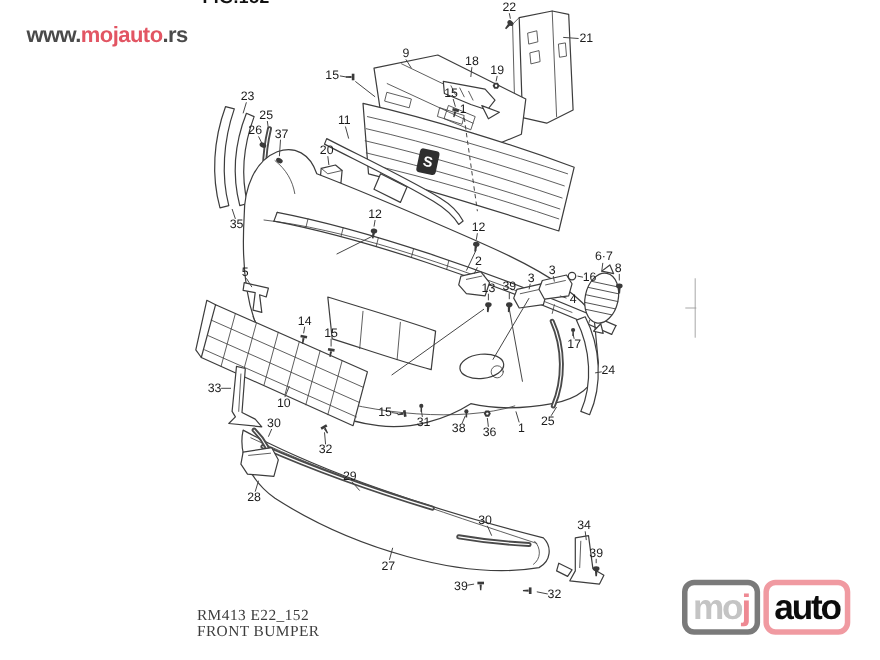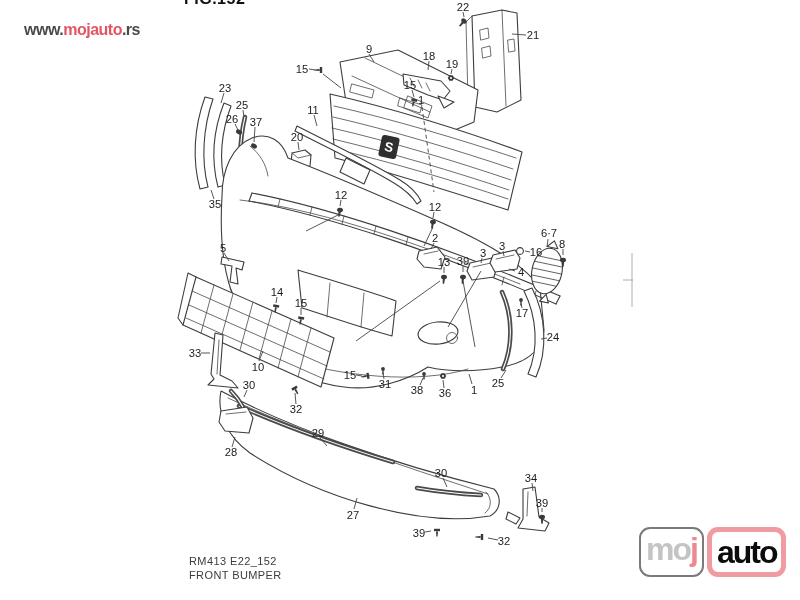--- a/index.html
+++ b/index.html
@@ -1,41 +1,41 @@
 <!DOCTYPE html>
 <html><head>
 <meta charset="utf-8">
 <style>
   html,body{margin:0;padding:0;}
   body{width:800px;height:600px;overflow:hidden;background:#ffffff;position:relative;
        font-family:"Liberation Sans",sans-serif;}
   .canvas{position:absolute;left:0;top:0;width:800px;height:600px;background:#fff;}
   .fig-label{position:absolute;left:184px;top:-10px;font-weight:bold;font-size:16px;
              color:#111;letter-spacing:.5px;}
-  .site-logo{position:absolute;left:24px;top:21px;font-weight:bold;font-size:16px;
+  .site-logo{position:absolute;left:24px;top:21px;font-weight:bold;font-size:20px;
              color:#4a4a4a;letter-spacing:-0.5px;}
   .site-logo .brand{color:#e25563;}
   svg{position:absolute;left:0;top:0;}
   .pp{fill:none;stroke:#3d3d3d;stroke-width:1.1;stroke-linejoin:round;stroke-linecap:round;}
   .ppf{fill:#ffffff;stroke:#3d3d3d;stroke-width:1.1;stroke-linejoin:round;stroke-linecap:round;}
   .thin{stroke-width:0.75;}
   .band{fill:none;stroke:#4a4a4a;stroke-width:4.5;stroke-linecap:round;}
   .bandcore{fill:none;stroke:#ffffff;stroke-width:1.1;stroke-linecap:round;}
   .leader{stroke:#444;stroke-width:0.9;fill:none;}
   .leader.dash{stroke-dasharray:4 3;}
   .leader.light{stroke:#9b9b9b;stroke-width:0.8;}
   .plbl{font-family:"Liberation Sans",sans-serif;font-size:11.2px;fill:#1c1c1c;
         text-anchor:middle;}
   .fast{fill:#3a3a3a;}
-  .footer-code{position:absolute;left:189px;top:554px;font-size:11px;line-height:14px;
-               color:#3c3c3c;letter-spacing:.4px;}
+  .footer-code{position:absolute;left:179px;top:554px;font-size:14px;line-height:14px;
+               color:#3c3c3c;letter-spacing:.4px;font-family:Liberation Serif, serif;}
   .watermark{position:absolute;left:620px;top:527px;display:flex;gap:3px;opacity:.95;}
   .wm-box{display:inline-block;border-radius:11px;font-weight:bold;font-size:32px;
           line-height:38px;padding:1px 5px;letter-spacing:-2px;background:rgba(255,255,255,.4);}
-  .wm-gray{border:2px solid #737373;color:#c1c1c1;margin-left:19px;}
+  .wm-gray{border:5px solid #737373;color:#c1c1c1;}
   .wm-red{border:5px solid #f0959d;color:#000000;}
   .wm-j{color:#ee838e;}
 </style>
 </head>
 <body>
 
 <div class="canvas">
 
   <div class="fig-label">FIG.152</div>
 

